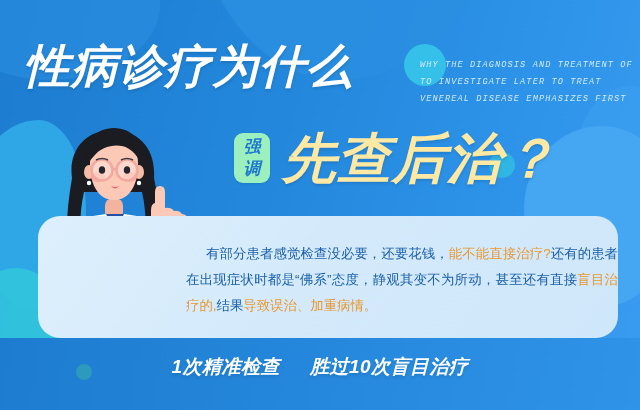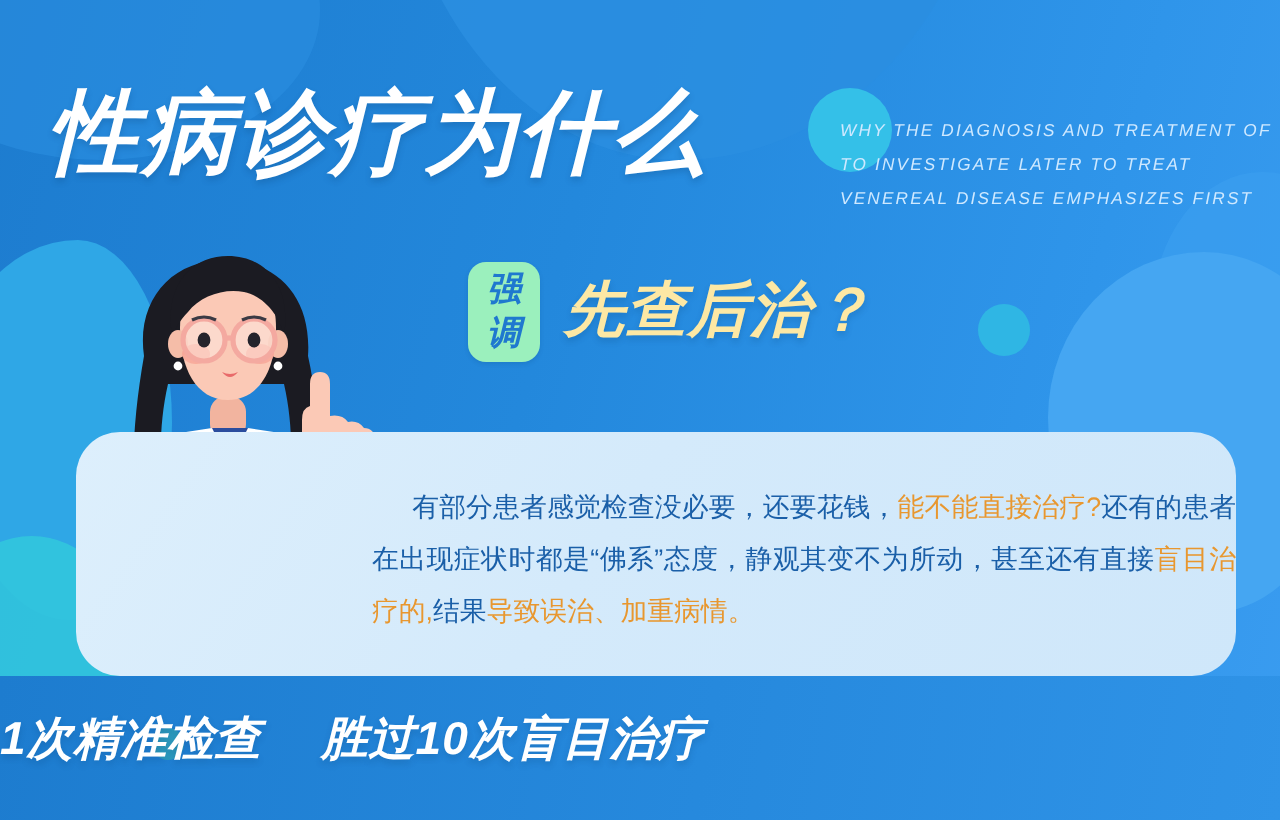--- a/index.html
+++ b/index.html
@@ -58,40 +58,40 @@
   #title-main{
     position:absolute;left:24px;top:43px;
     font-size:46px;line-height:1;font-weight:bold;font-style:italic;
     color:#ffffff;letter-spacing:1px;
     text-shadow:0 2px 3px rgba(10,60,110,.22);
     white-space:nowrap;
   }
   #subtitle-en{
     position:absolute;left:420px;top:57px;width:216px;
     font-size:8.6px;line-height:17px;font-style:italic;
-    letter-spacing:1.1px;color:#cfe9ff;white-space:nowrap;
+    letter-spacing:1.1px;color:#cfe9ff;white-space:nowrap;font-family:Liberation Mono, monospace;
   }
   #subtitle-en div{white-space:nowrap;}
   
   #headline2{
     position:absolute;left:234px;top:131px;
     display:flex;align-items:center;
   }
   #badge-emphasis{
     width:36px;height:50px;border-radius:9px;
     background:#9bf0bd;
     display:flex;flex-direction:column;align-items:center;justify-content:center;
     color:#1f78cf;font-size:17px;font-weight:bold;font-style:italic;
     line-height:22px;letter-spacing:0;
     box-shadow:0 1px 2px rgba(10,60,110,.16);
   }
   #badge-emphasis span{display:block;}
   #headline2-text{
     margin-left:12px;
-    font-size:30px;line-height:1;font-weight:bold;font-style:italic;
+    font-size:54px;line-height:1;font-weight:bold;font-style:italic;
     color:#fde8a4;letter-spacing:1px;white-space:nowrap;
     text-shadow:0 2px 3px rgba(10,60,110,.2);
   }
   
   #text-card{
     position:absolute;left:38px;top:216px;width:580px;height:122px;
     background:linear-gradient(125deg,#ddeffc 0%,#d4eafb 45%,#cfe7fa 100%);
     border-radius:22px;
   }
   #body-text{
@@ -101,22 +101,22 @@
   }
   #body-text .hl{color:#e8972f;}
   #body-text .indent{display:inline-block;width:20px;}
   
   #bottom-banner{
     position:absolute;left:0;top:338px;width:640px;height:72px;
     background:linear-gradient(100deg,#1d7ccf 0%,#2689dd 55%,#2f93e7 100%);
   }
   #bottom-slogan{
     position:absolute;left:0;top:354px;width:640px;
-    text-align:left;color:#ffffff;
-    font-size:23px;font-weight:bold;font-style:italic;
+    text-align:center;color:#ffffff;
+    font-size:19px;font-weight:bold;font-style:italic;
     letter-spacing:.5px;white-space:nowrap;
     text-shadow:0 2px 3px rgba(10,60,110,.2);
   }
   #bottom-slogan .gap{display:inline-block;width:30px;}
   
   #doctor{position:absolute;left:28px;top:122px;width:180px;height:218px;}
 </style>
 </head>
 <body>
 

